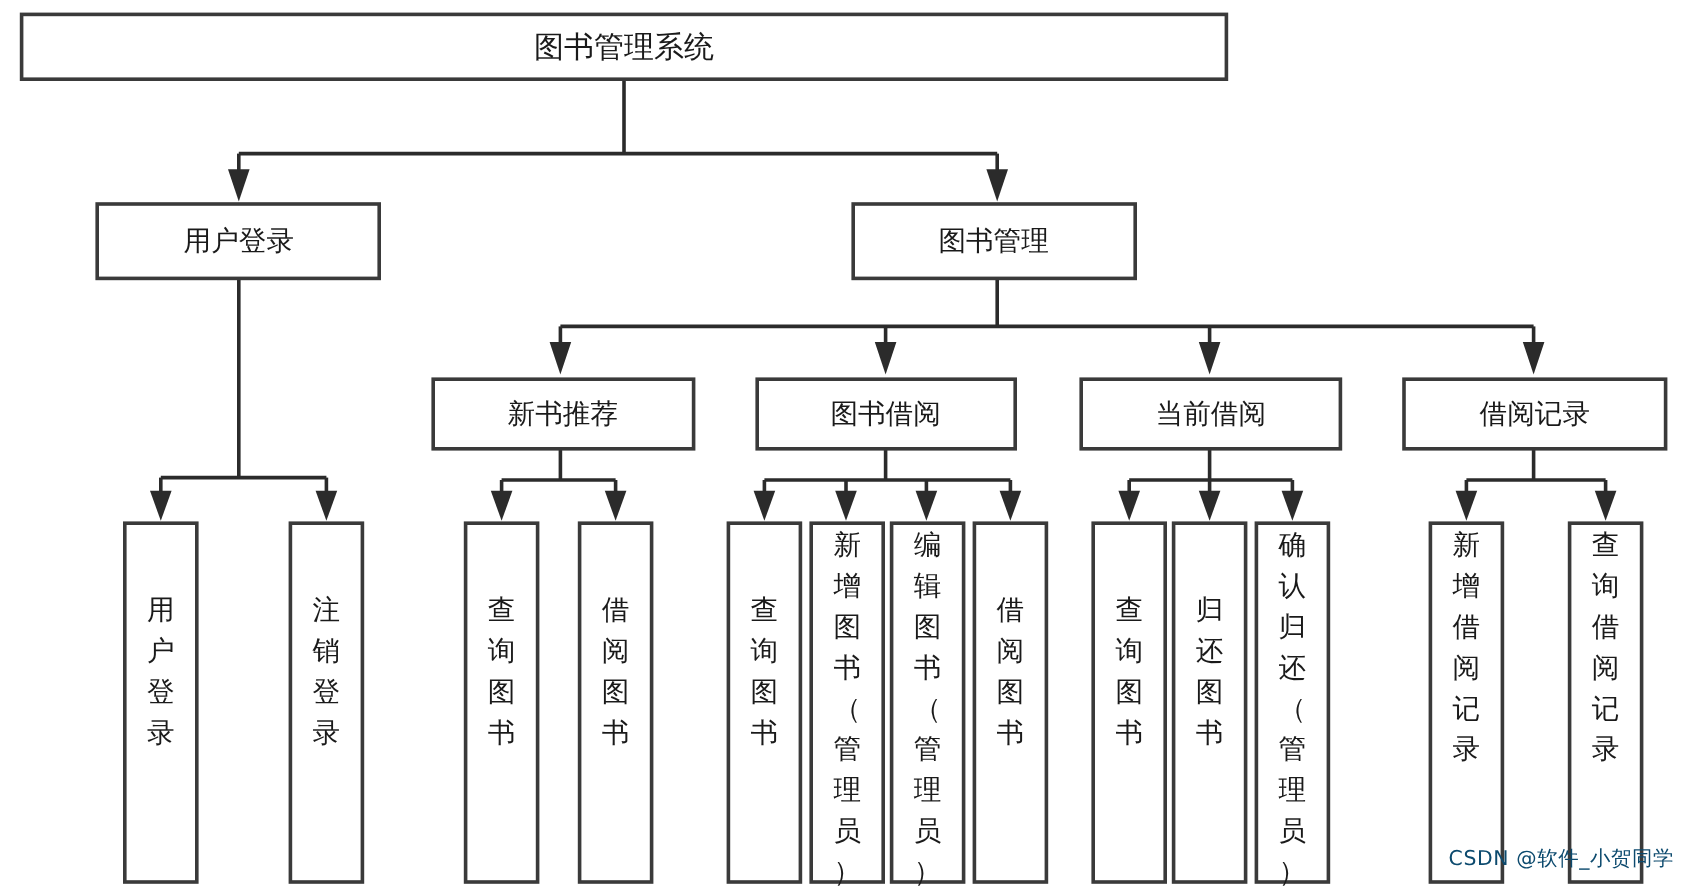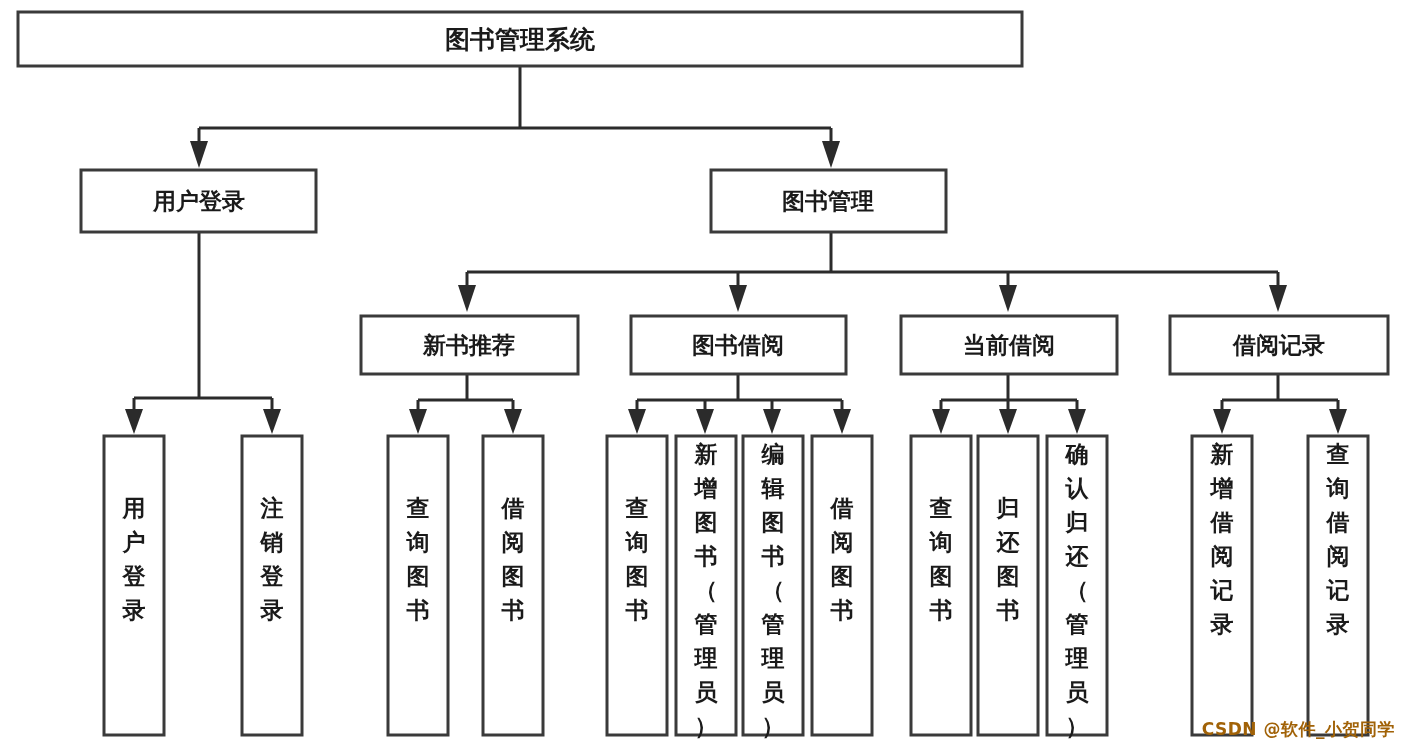--- a/index.html
+++ b/index.html
@@ -12,21 +12,20 @@
     height: 747px;
     font-family: "DejaVu Sans", "Liberation Sans", sans-serif;
     overflow: hidden;
     position: relative;
   }
   #diagram-root {
     position: absolute;
     left: 0; top: 0;
     width: 1405px;
     height: 747px;
-    font-weight: bold;
   }
   svg.flow {
     display: block;
     width: 1405px;
     height: 747px;
   }
   .node-rect {
     fill: #ffffff;
     stroke: #3a3a3a;
     stroke-width: 3;
@@ -52,24 +51,24 @@
     stroke-width: 3;
     fill: none;
   }
   .arrow-head {
     fill: #2b2b2b;
     stroke: none;
   }
   .watermark {
     position: absolute;
     right: 10px;
-    bottom: 6px;
+    bottom: 20px;
     font-family: "DejaVu Sans", "Liberation Sans", sans-serif;
     font-size: 17px;
-    color: #a16207;
+    color: #0c4a6e;
     letter-spacing: 0.5px;
     white-space: nowrap;
     user-select: none;
   }
 </style>
 </head>
 <body>
 
 <div id="diagram-root">
   <svg class="flow" viewBox="0 0 1405 747" xmlns="http://www.w3.org/2000/svg">

